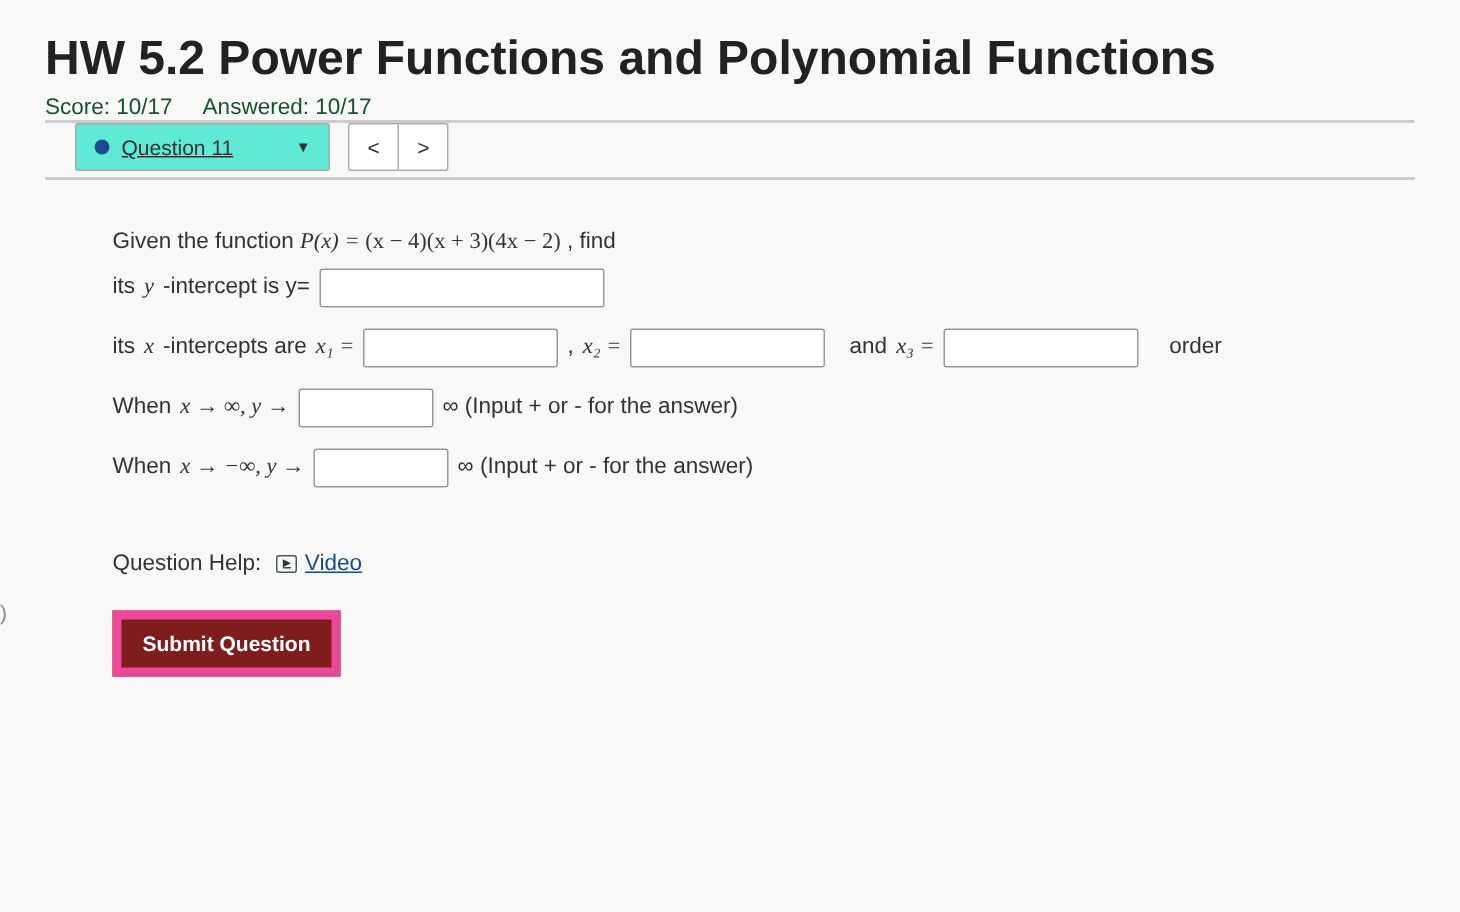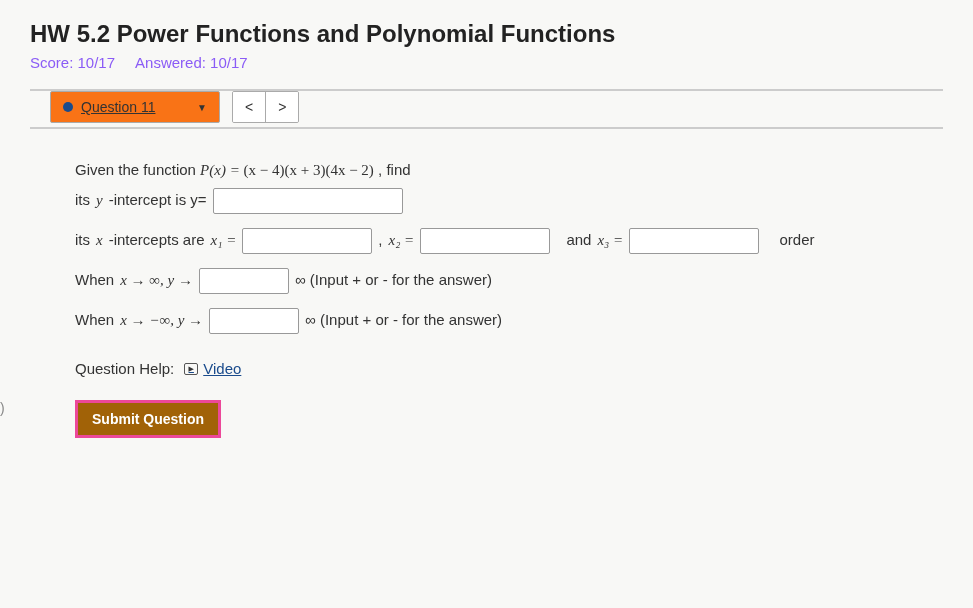--- a/index.html
+++ b/index.html
@@ -10,42 +10,41 @@
     body {
       font-family: Arial, Helvetica, sans-serif;
       background: #f8f8f6;
       color: #333;
       width: 973px;
       height: 608px;
       padding: 20px 30px;
       position: relative;
     }
     .header-title {
-      font-size: 24px;
+      font-size: 32px;
       font-weight: bold;
       color: #222;
       margin-bottom: 6px;
     }
     .score-line {
       font-size: 15px;
-      color: #8b5cf6;
-      margin-bottom: 18px;
+      color: #14532d;
     }
     .question-bar {
       display: flex;
       align-items: center;
       gap: 12px;
       margin-bottom: 4px;
       padding-left: 20px;
     }
     .question-dropdown {
       display: flex;
       align-items: center;
       border: 1px solid #aaa;
-      background: #f97316;
+      background: #5eead4;
       padding: 7px 12px;
       font-size: 14px;
       border-radius: 2px;
       min-width: 170px;
       justify-content: space-between;
       cursor: pointer;
     }
     .question-label {
       display: flex;
       align-items: center;
@@ -112,21 +111,21 @@
       background: #fff;
       height: 26px;
       padding: 2px 6px;
       font-size: 14px;
       border-radius: 2px;
     }
     .w-long { width: 190px; }
     .w-med { width: 130px; }
     .w-short { width: 90px; }
     .help-row {
-      margin-top: 24px;
+      margin-top: 40px;
       display: flex;
       align-items: center;
       gap: 10px;
       font-size: 15px;
     }
     .video-link {
       color: #1a4b8c;
       text-decoration: underline;
       display: flex;
       align-items: center;
@@ -139,23 +138,23 @@
       height: 12px;
       display: inline-flex;
       align-items: center;
       justify-content: center;
       font-size: 7px;
       border-radius: 2px;
       color: #333;
     }
     .submit-btn {
       margin-top: 20px;
-      background: #a16207;
+      background: #7f1d1d;
       color: #fff;
-      border: 3px solid #ec4899;
+      border: 6px solid #ec4899;
       padding: 8px 14px;
       font-size: 14px;
       font-weight: bold;
       cursor: pointer;
     }
     .given-line {
       margin-top: 2px;
     }
     .underline {
       text-decoration: underline;

